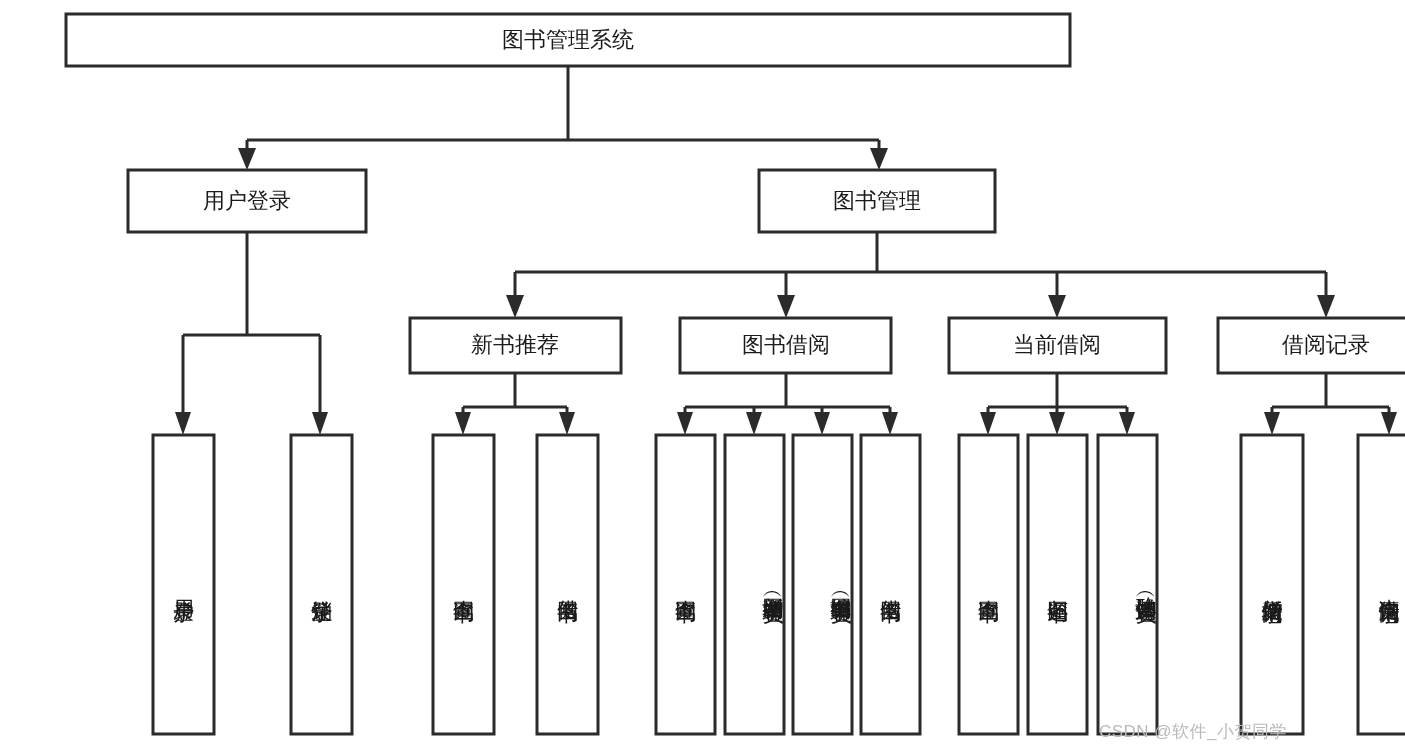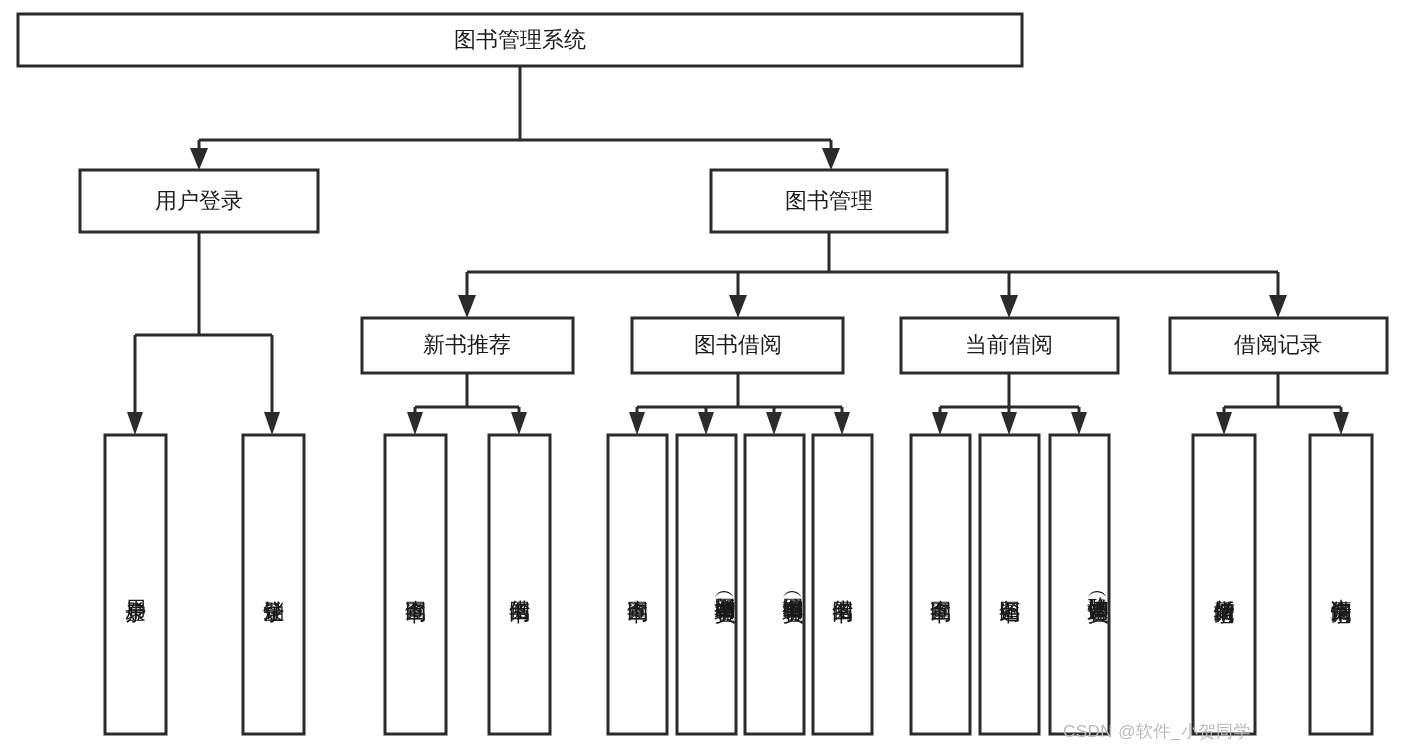--- a/index.html
+++ b/index.html
@@ -11,20 +11,21 @@
     width: 1405px;
     height: 747px;
     font-family: "Liberation Sans", "DejaVu Sans", sans-serif;
     overflow: hidden;
   }
   #diagram-root {
     position: relative;
     width: 1259px;
     height: 747px;
     background: #ffffff;
+    margin-left: 48px;
   }
   svg#diagram-svg {
     position: absolute;
     top: 0;
     left: 0;
     width: 1405px;
     height: 747px;
     display: block;
   }
   .node-box {
@@ -60,21 +61,21 @@
     letter-spacing: 1px;
     text-align: center;
     display: flex;
     align-items: center;
     justify-content: center;
     white-space: nowrap;
     user-select: none;
   }
   .watermark {
     position: absolute;
-    right: 8px;
+    right: 20px;
     bottom: 4px;
     font-family: "Liberation Sans", "DejaVu Sans", sans-serif;
     font-size: 17px;
     color: #b9b9b9;
     letter-spacing: 0.5px;
     user-select: none;
   }
 </style>
 </head>
 <body>

